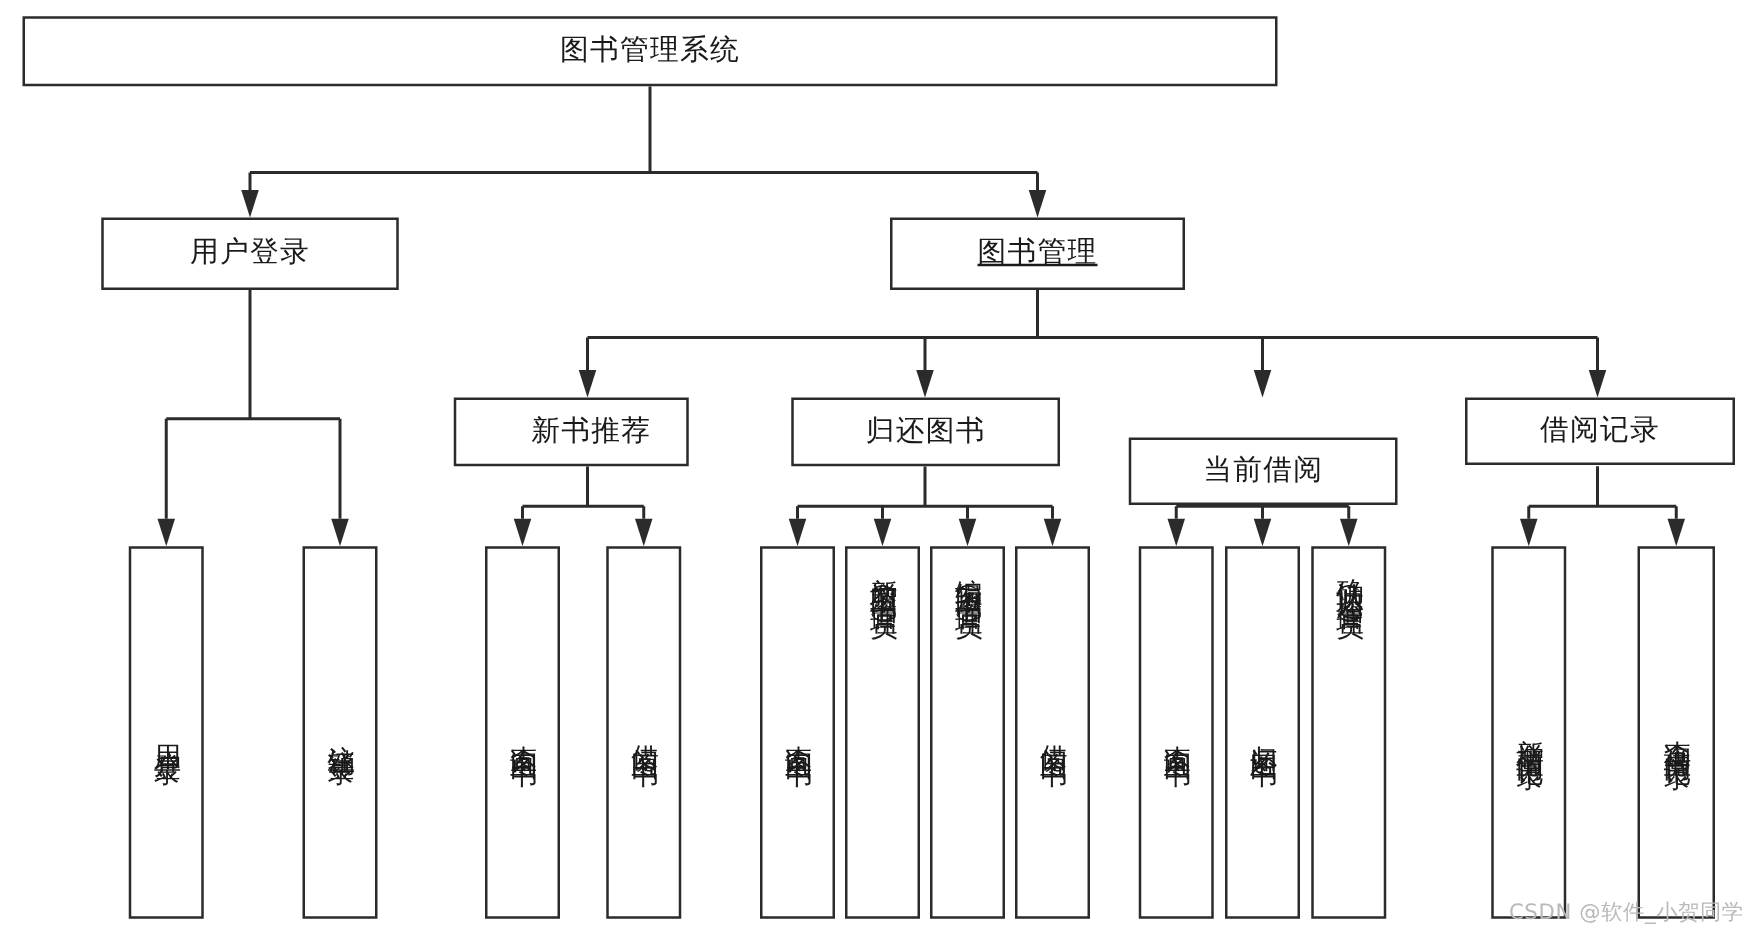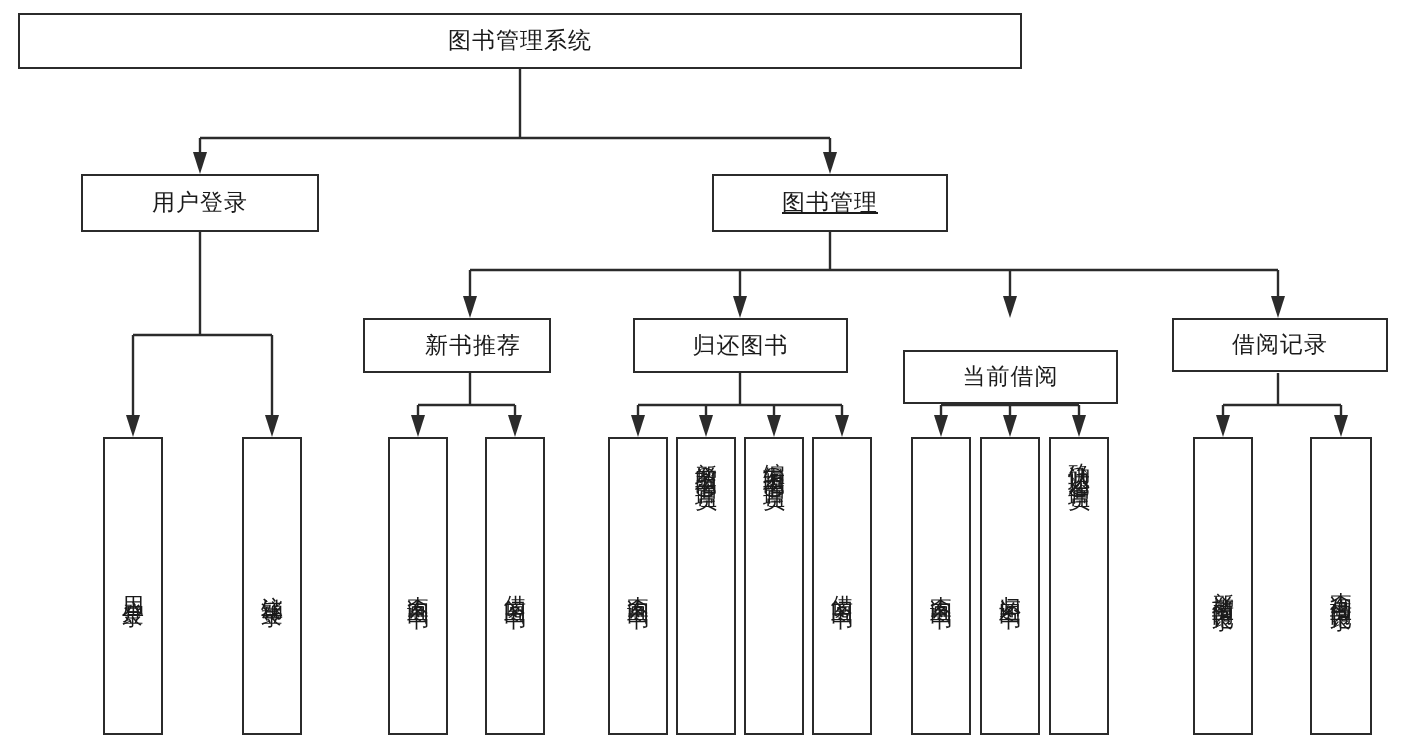--- a/index.html
+++ b/index.html
@@ -200,13 +200,14 @@
         <span class="label">确认归还（管理员）</span>
       </div>
       <div class="node vert mid" style="left: 1193px; top: 437px; width: 60px; height: 298px;">
         <span class="label">新增借阅记录</span>
       </div>
       <div class="node vert mid" style="left: 1310px; top: 437px; width: 62px; height: 298px;">
         <span class="label">查询借阅记录</span>
       </div>
     </div>
 
+  <div id="watermark">CSDN @软件_小贺同学</div>
 </div>
 
 </body></html>

